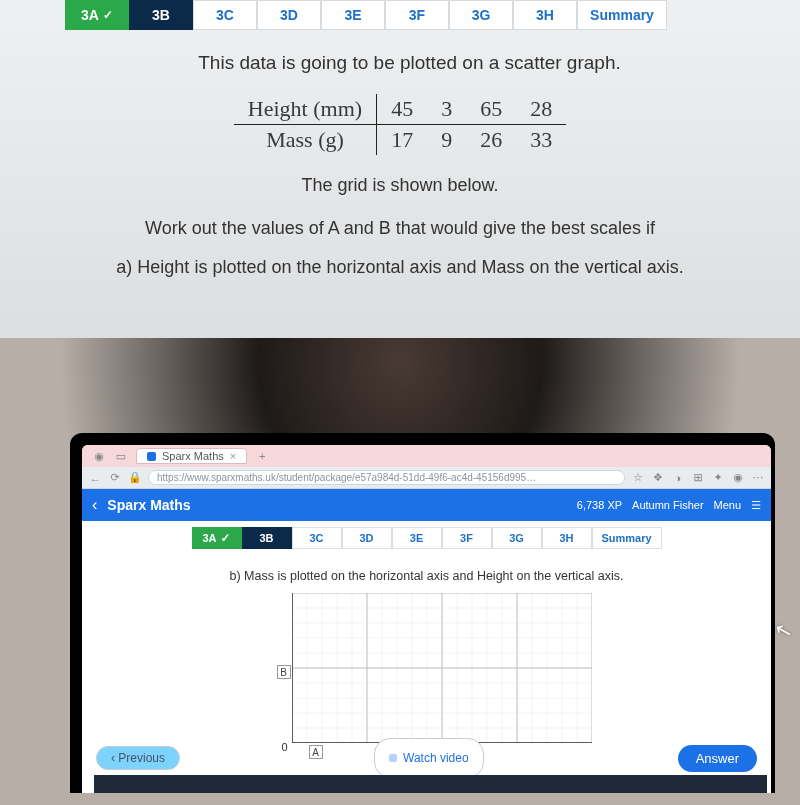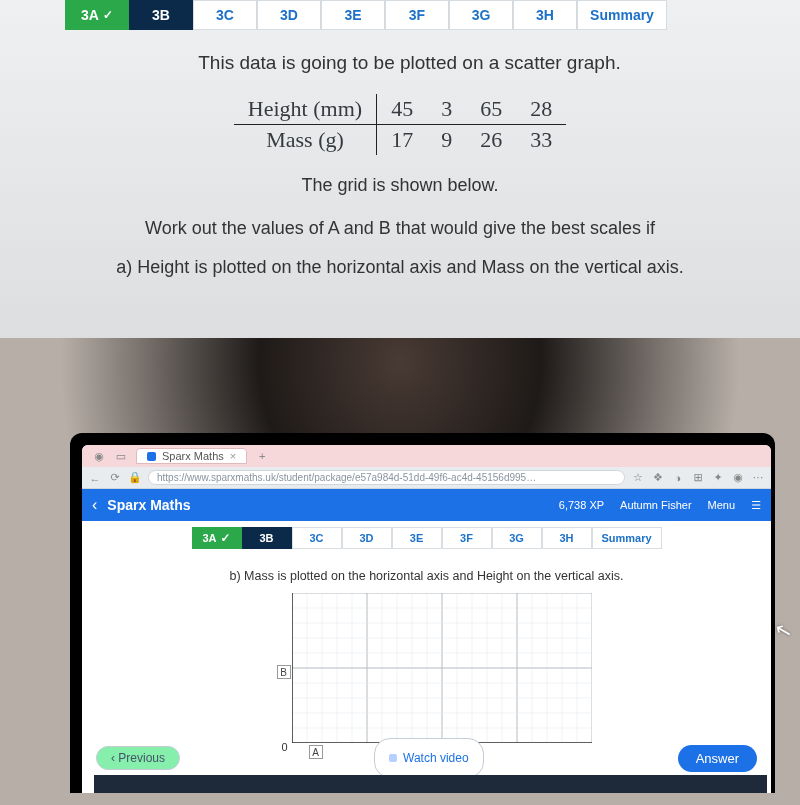--- a/index.html
+++ b/index.html
@@ -28,40 +28,40 @@
   .laptop-bezel { position:absolute; left:70px; top:95px; width:705px; height:360px; background:#000; border-radius:12px 12px 0 0; overflow:hidden;}
   .screen { position:absolute; left:12px; top:12px; right:4px; bottom:0; background:#fff; border-radius:6px 6px 0 0; overflow:hidden; }
 
   .titlebar { height:22px; background:#f6d8db; display:flex; align-items:center; font-size:11px; color:#555; padding-left:10px; gap:8px;}
   .addrbar { height:22px; background:#e8ecef; display:flex; align-items:center; padding:0 6px; font-size:10px; color:#7a8795; gap:6px; border-bottom:1px solid #d0d5db;}
   .url { flex:1; background:#ffffff; border:1px solid #d0d5db; border-radius:10px; padding:1px 8px; overflow:hidden; white-space:nowrap; color:#8a94a0;}
   .icn { width:14px; height:14px; display:inline-flex; align-items:center; justify-content:center; font-size:11px; color:#888;}
 
   .appbar { height:32px; background:#1d71e6; color:#fff; display:flex; align-items:center; padding:0 10px; font-size:14px; justify-content:space-between;}
   .appbar-l { display:flex; align-items:center; gap:10px;}
-  .appbar-r { display:flex; align-items:center; gap:16px; font-size:11px;}
+  .appbar-r { display:flex; align-items:center; gap:10px; font-size:11px;}
   .bk { font-size:16px; }
 
   .tabs2-wrap { background:#fff; padding:6px 0 4px 0; display:flex; justify-content:center;}
   .tabs2 { display:flex; }
   .tab2 { width:50px; height:22px; border:1px solid #d9dee3; background:#fff; font-size:11px; font-weight:600; color:#1d71c8; display:flex; align-items:center; justify-content:center; cursor:pointer;}
   .tab2.first { background:#2aa84a; color:#fff; border-color:#2aa84a;}
   .tab2.active { background:#0b2a4a; color:#fff; border-color:#0b2a4a;}
   .tab2.summary { width:70px; }
 
   .qb { font-size:12.5px; color:#333; text-align:center; padding:8px 20px 4px 20px;margin-top:8px;}
 
   .grid-area { position:relative; width:330px; height:170px; margin:6px auto 0 auto; }
   .grid-svg { position:absolute; left:30px; top:0; width:300px; height:150px; }
   .axis-b { position:absolute; left:15px; top:72px; width:14px; height:14px; border:1px solid #999; background:#fff; font-size:10px; display:flex; align-items:center; justify-content:center; color:#444;}
   .axis-0 { position:absolute; left:20px; top:148px; font-size:11px; color:#333;}
   .axis-a { position:absolute; left:47px; top:152px; width:14px; height:14px; border:1px solid #999; background:#fff; font-size:10px; display:flex; align-items:center; justify-content:center; color:#444;}
 
   .footer { position:absolute; left:0; right:0; bottom:18px; height:34px; display:flex; align-items:center; justify-content:space-between; padding:0 14px; background:transparent;}
-  .btn-prev { background:#86efac; border:1px solid #c4cdd5; border-radius:16px; padding:4px 14px; font-size:12px; color:#44546a; cursor:pointer;}
+  .btn-prev { background:#7dd3fc; border:1px solid #c4cdd5; border-radius:16px; padding:4px 14px; font-size:12px; color:#44546a; cursor:pointer;}
   .btn-watch { background:#fff; border:1px solid #c4cdd5; border-radius:16px; padding:12px 14px; font-size:12px; color:#1d71e6; cursor:pointer; display:flex; align-items:center; gap:6px;}
   .btn-ans { background:#1d71e6; color:#fff; border:none; border-radius:16px; padding:6px 18px; font-size:13px; cursor:pointer;}
   .cam { width:8px; height:8px; background:#b8d0ff; border-radius:2px;}
 
   .cursor { position:absolute; right:8px; top:280px; font-size:20px; color:#fff; text-shadow:0 0 3px rgba(0,0,0,.5); transform:rotate(-15deg);}
   .taskbar { position:absolute; left:12px; right:4px; bottom:0; height:18px; background:#1e2a3a; }
 
 </style>
 </head>
 <body>

